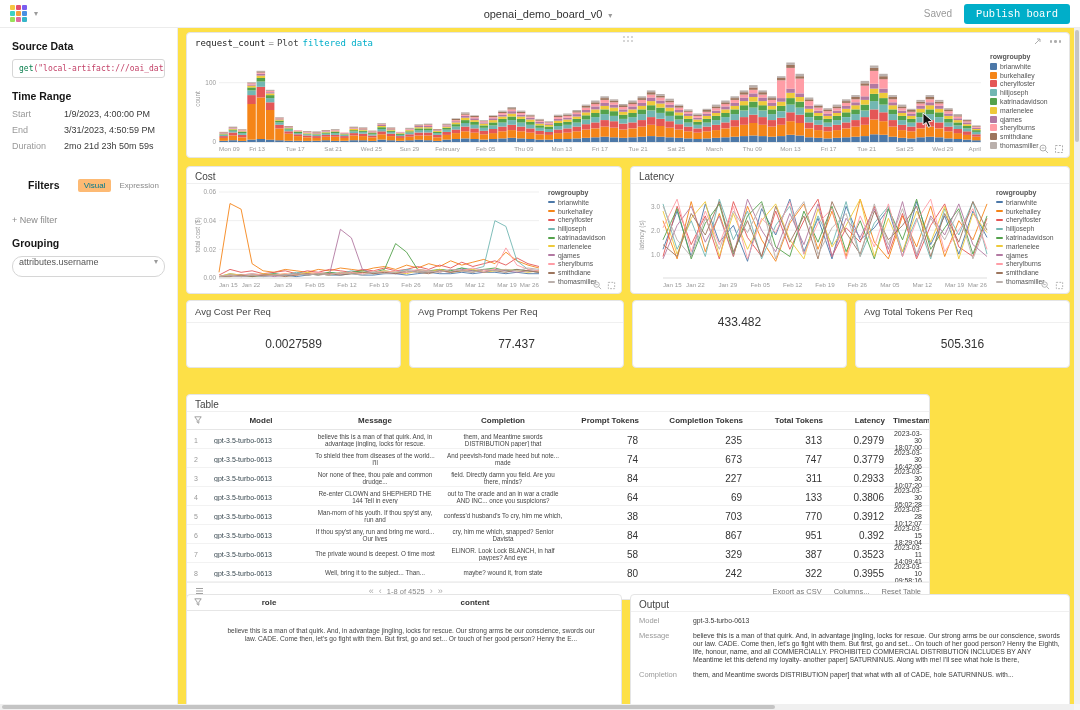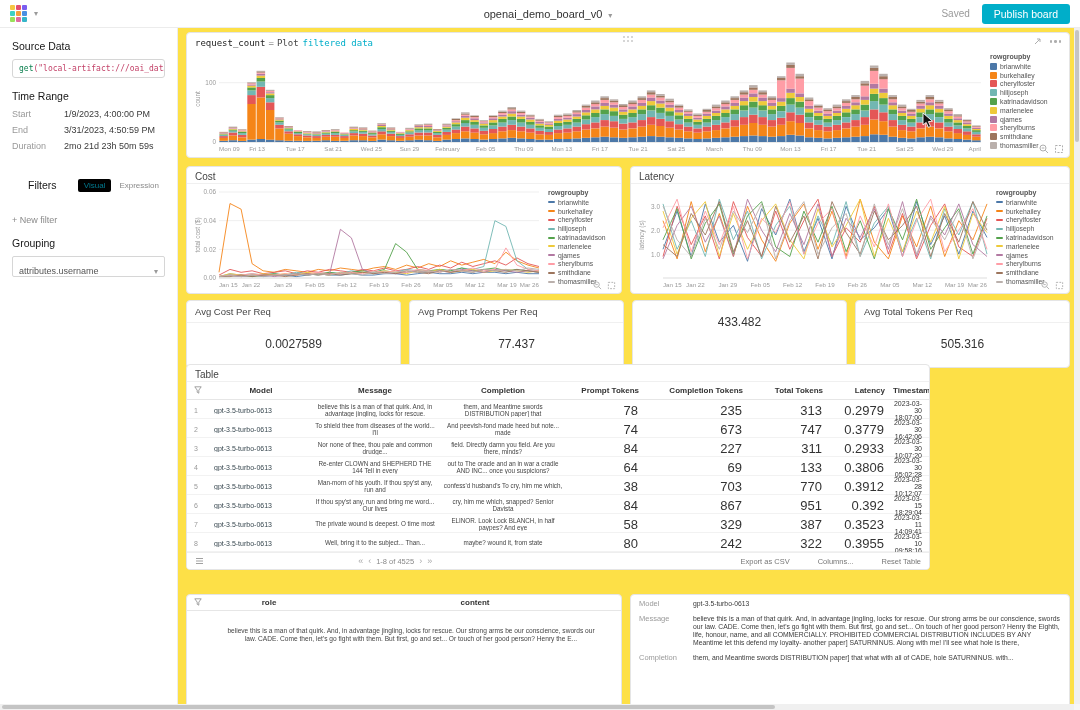--- a/index.html
+++ b/index.html
@@ -9,38 +9,38 @@
 
   
   .topbar{position:absolute;top:0;left:0;width:1080px;height:28px;background:#fff;border-bottom:1px solid #ececec;display:flex;align-items:center;padding:0 10px;z-index:6}
   .logo{display:grid;grid-template-columns:repeat(3,5px);grid-gap:1px;margin-right:4px}
   .logo span{width:5px;height:5px;border-radius:1px;display:block}
   .chev{color:#9a9a9a;font-size:8px;margin-left:3px}
   .board-title{position:absolute;left:16px;right:0;text-align:center;font-size:11px;color:#333;pointer-events:none}
   .board-title .chev{pointer-events:auto}
   .topbar-right{margin-left:auto;display:flex;align-items:center;gap:12px;z-index:2}
   .saved{color:#9a9a9a;font-size:10px}
-  .publish-btn{border:none;border-radius:3px;color:#fff;font-size:10.5px;padding:4px 12px;font-family:Liberation Sans, sans-serif;cursor:pointer}
+  .publish-btn{border:none;border-radius:3px;color:#fff;font-size:10.5px;padding:4px 12px;font-family:Liberation Mono, monospace;cursor:pointer}
 
   
   .sidebar{position:absolute;top:28px;left:0;width:178px;bottom:6px;background:#fff;border-right:1px solid #ececec;padding:8px 12px;z-index:5}
-  .side-h{font-size:10.5px;font-weight:normal;color:#161616;margin:12px 0 7px}
+  .side-h{font-size:10.5px;font-weight:bold;color:#161616;margin:12px 0 7px}
   .side-h:first-child{margin-top:4px}
   .code-box{border:1px solid #d6d6d6;border-radius:3px;padding:4px 6px;font-family:"DejaVu Sans Mono",monospace;font-size:8px;white-space:nowrap;overflow:hidden;background:#fff}
   .kv{display:flex;font-size:9px;margin:6px 0;align-items:baseline}
   .kv .k{width:52px;color:#999;flex:0 0 auto}
   .kv .v{color:#3a3a3a}
   .filters-row{display:flex;align-items:center;margin-top:12px}
   .filters-row .side-h{margin:16px}
   .seg{margin-left:auto;display:flex;gap:2px}
   .chip{font-size:8px;padding:2px 6px;border-radius:2px;cursor:pointer}
-  .chip.active{background:#000000}
+  .chip.active{background:#fdba74}
   .chip.plain{color:#8a8a8a}
   .newfilter{color:#8a8a8a;font-size:9px;margin:8px 0 2px;cursor:pointer}
-  .select{border:1px solid #d6d6d6;border-radius:2px;height:21px;display:flex;align-items:flex-end;padding:0 6px;font-size:9px;color:#555;cursor:pointer}
+  .select{border:1px solid #d6d6d6;border-radius:10px;height:21px;display:flex;align-items:flex-start;padding:0 6px;font-size:9px;color:#555;cursor:pointer}
   .select .chev{margin-left:auto}
 
   
   .main{position:absolute;left:178px;top:28px;right:6px;bottom:6px;overflow:hidden;background:#fde047}
   .panel{position:absolute;background:#fff;border:1px solid #e5e5e5;border-radius:4px;overflow:hidden}
   .panel-title{font-size:10px;color:#444;padding:4px 8px;border-bottom:1px solid #f0f0f0;height:17px}
   .drag-dots{position:absolute;top:3px;left:50%;transform:translateX(-50%);display:grid;grid-template-columns:repeat(3,2px);grid-gap:2px;z-index:3}
   .drag-dots i{width:2px;height:2px;border-radius:50%;background:#c9c9c9;display:block}
   .panel-icons{position:absolute;top:4px;right:8px;display:flex;gap:8px;align-items:center;z-index:3}
   .corner-icons{position:absolute;right:5px;bottom:3px;display:flex;gap:5px;z-index:3}
@@ -66,26 +66,26 @@
 
   
   .tbl{--cols:24px 100px 128px 128px 80px 104px 80px 62px 1fr}
   .tbl-header{display:grid;grid-template-columns:var(--cols);font-size:8px;font-weight:bold;color:#333;border-bottom:1px solid #e6e6e6;align-items:center;height:18px}
   .tbl-rows{}
   .tbl-row{display:grid;grid-template-columns:var(--cols);border-bottom:1px solid #f2f2f2;height:19px;align-items:center;cursor:pointer}
   .h-c{text-align:center}.h-r{text-align:right;padding-right:8px}
   .c-idx{font-size:7px;color:#999;padding-left:7px}
   .c-model{font-size:7px;color:#37474f;padding-left:3px;white-space:nowrap;overflow:hidden}
   .c-txt{font-size:6.3px;line-height:6.1px;color:#444;text-align:center;overflow:hidden;display:-webkit-box;-webkit-line-clamp:3;-webkit-box-orient:vertical;padding:0 4px;max-height:18.5px}
-  .c-num{font-size:13px;text-align:right;padding-right:9px;color:#333}
+  .c-num{font-size:10px;text-align:right;padding-right:9px;color:#333}
   .c-ts{font-size:7px;text-align:right;padding-right:7px;color:#333}
   .tbl-foot{position:absolute;bottom:0;left:0;right:0;height:17px;display:flex;align-items:center;padding:0 8px;font-size:7.5px;color:#777;border-top:1px solid #eee;background:#fff}
   .pag{margin:0 auto;display:flex;align-items:center;gap:5px;color:#888}
   .pag .pg-btn{cursor:pointer;font-size:9px;line-height:9px;color:#aaa}
-  .foot-links{display:flex;gap:28px;margin-left:auto}
+  .foot-links{display:flex;gap:12px;margin-left:auto}
   .foot-links span{cursor:pointer;color:#777}
 
   
   .mini-header{display:grid;grid-template-columns:22px 120px 1fr;font-size:8px;font-weight:bold;color:#333;border-bottom:1px solid #e6e6e6;height:16px;align-items:center}
   .mini-content{font-size:6.6px;line-height:7.6px;color:#444;text-align:center;padding:16px 26px 6px 40px}
   .out-row{display:flex;padding:4px 8px 2px;align-items:baseline}
   .out-k{width:54px;color:#9a9a9a;font-size:7.5px;flex:0 0 auto}
   .out-v{color:#3a3a3a;font-size:6.8px;line-height:8px}
 
   
@@ -1320,21 +1320,21 @@
       <div class="stat">
         <div class="stat-value">433.482</div>
       </div>
 
       <div class="stat">
         <div class="stat-head">Avg Total Tokens Per Req</div>
         <div class="stat-value">505.316</div>
       </div>
     </div>
 
-  <div class="panel tbl" style="left:8px;top:336px;width:744px;height:206px">
+  <div class="panel tbl" style="left:8px;top:366px;width:744px;height:206px">
     <div class="panel-title">Table</div>
     <div class="tbl-header">
       <div style="padding-left:7px">
         <svg width="8" height="8" viewBox="0 0 10 10">
             <path d="M1 1 H9 L6 5.2 V9 L4 7.8 V5.2 Z" fill="none" stroke="#8a8a8a" stroke-width="1"></path>
           </svg>
       </div>
       <div class="h-c">Model</div>
       <div class="h-c">Message</div>
       <div class="h-c">Completion</div>
@@ -1470,20 +1470,21 @@
             <path d="M1 1 H9 L6 5.2 V9 L4 7.8 V5.2 Z" fill="none" stroke="#8a8a8a" stroke-width="1"></path>
           </svg>
       </div>
       <div class="h-c">role</div>
       <div class="h-c">content</div>
     </div>
     <div class="mini-content">believe this is a man of that quirk.  And, in advantage jingling, locks for rescue.  Our strong arms be our conscience, swords our law. CADE. Come then, let's go fight with them. But first, go and set... Or touch of her good person? Henry the E...</div>
   </div>
 
   <div class="panel" style="left:452px;top:566px;width:440px;height:140px">
+    <div class="panel-title">Output</div>
     <div>
 
         <div class="out-row">
           <span class="out-k">Model</span>
           <span class="out-v">gpt-3.5-turbo-0613</span>
         </div>
 
         <div class="out-row">
           <span class="out-k">Message</span>
           <span class="out-v">believe this is a man of that quirk.  And, in advantage jingling, locks for rescue.  Our strong arms be our conscience, swords our law.  CADE. Come then, let's go fight with them. But first, go and set...  On touch of her good person?  Henry the Eighth, life, honour, name, and all COMMERCIALLY. PROHIBITED COMMERCIAL DISTRIBUTION INCLUDES BY ANY  Meantime let this defend my loyalty- another paper]  SATURNINUS. Along with me! I'll see what hole is there,</span>

